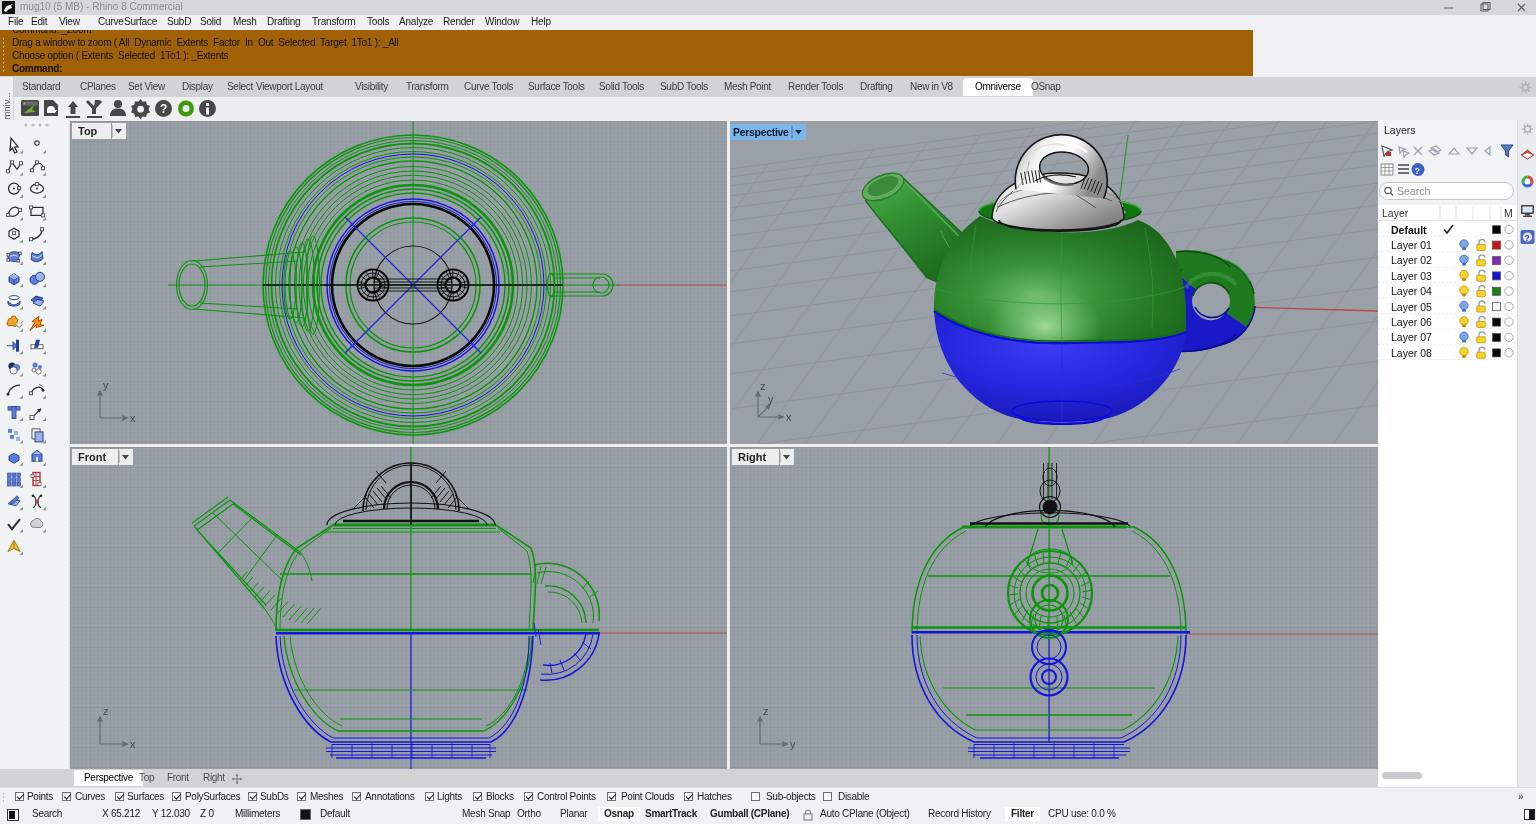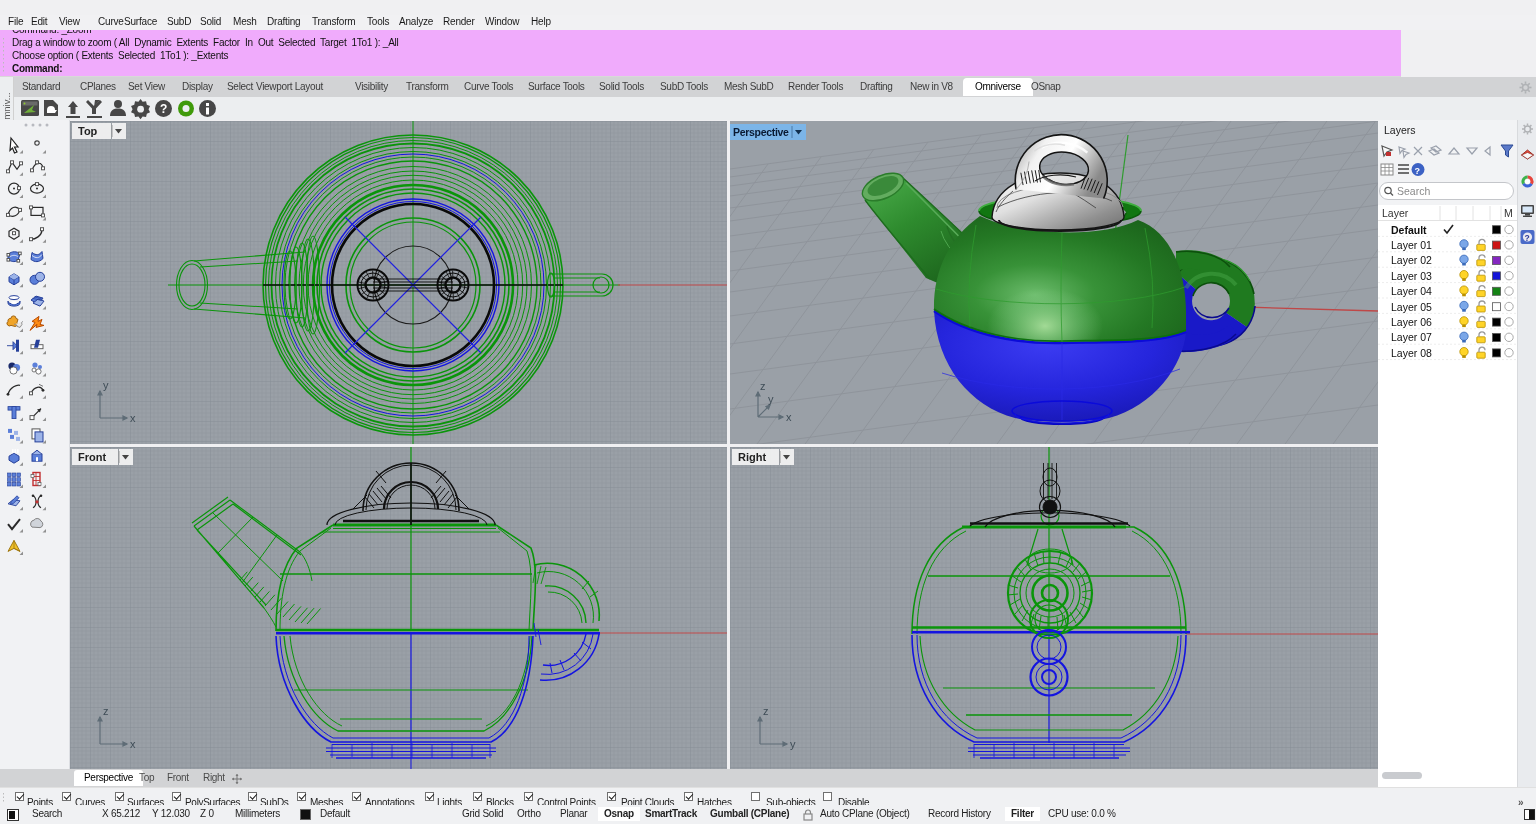--- a/index.html
+++ b/index.html
@@ -6,21 +6,21 @@
 html,body { width:1536px; height:824px; overflow:hidden; font-family:"Liberation Sans", sans-serif; }
 #app { position:absolute; left:0; top:0; width:1536px; height:824px; background:#f0f0f2; }
 .abs { position:absolute; }
 
 #titlebar { left:0; top:0; width:1536px; height:15px; background:#d6d7d9; }
 #titlebar .ttext { position:absolute; left:20px; top:1px; font-size:10px; color:#8b8d90; }
 
 #menubar { left:0; top:15px; width:1536px; height:15px; background:#f1f1f3; font-size:10px; letter-spacing:-0.2px; color:#1a1a1a; }
 #menubar span { position:absolute; top:1px; }
 
-#cmdarea { left:0; top:30px; width:1401px; height:47px; background:#f0abfc; border-bottom:1px solid #d8d8d8; overflow:hidden; font-size:10px; letter-spacing:-0.25px; color:#111; }
+#cmdarea { left:0; top:30px; width:1253px; height:47px; background:#a16207; border-bottom:1px solid #d8d8d8; overflow:hidden; font-size:10px; letter-spacing:-0.25px; color:#111; }
 #cmdarea .cl { position:absolute; left:12px; white-space:pre; }
 
 #tabrow { left:0; top:77px; width:1536px; height:20px; background:#d2d3d5; font-size:10px; letter-spacing:-0.3px; color:#3c3c3c; }
 #tabrow span { position:absolute; top:4px; }
 #tabrow .active { background:#ffffff; border-radius:4px 4px 0 0; padding:3px 12px 4px 12px; top:1px; color:#000; }
 
 #toolrow { left:0; top:97px; width:1536px; height:23px; background:#eceef0; }
 
 #leftcol { left:0; top:77px; width:14px; height:56px; background:#eceef0; border-right:1px solid #d0d0d0;}
 #leftcol .v { position:absolute; left:1px; top:50px; width:50px; transform-origin:0 0; transform:rotate(-90deg); font-size:9.5px; color:#555; white-space:nowrap; }
@@ -37,29 +37,42 @@
 #layers { left:1378px; top:120px; width:139px; height:667px; background:#f2f3f5; font-size:11px; }
 #rightstrip { left:1517px; top:120px; width:19px; height:667px; background:#e9ebee; border-left:1px solid #d8dadd; }
 
 #vptabs { left:0; top:769px; width:1378px; height:18px; background:#d2d3d5; font-size:10px; letter-spacing:-0.3px; color:#4a4a4a; }
 #vptabs span { position:absolute; top:3px; }
 #vptabs .active { background:#ffffff; border-radius:3px 3px 0 0; padding:2px 10px 3px 10px; top:1px; color:#000; }
 
 #checkrow { left:0; top:787px; width:1536px; height:18px; background:#f0f1f3; font-size:10px; letter-spacing:-0.3px; color:#222; border-top:1px solid #e0e0e0;}
 .cb { position:absolute; top:4px; width:9px; height:9px; background:#fff; border:1px solid #707070; }
 .cb.chk::after { content:""; position:absolute; left:0.5px; top:0.5px; width:5.5px; height:3px; border-left:1.6px solid #1a1a1a; border-bottom:1.6px solid #1a1a1a; transform:rotate(-48deg); }
-#checkrow span { position:absolute; top:9px; }
+#checkrow span { position:absolute; top:3px; }
 
 #statusbar { left:0; top:805px; width:1536px; height:19px; background:#f0f1f3; font-size:10px; letter-spacing:-0.25px; color:#222; }
 #statusbar span { position:absolute; top:3px; }
 #statusbar .hl { background:#ffffff; font-weight:bold; padding:1px 6px 2px 6px; top:2px;}
 </style>
 </head>
 <body>
 <div id="app">
+  <div id="titlebar" class="abs">
+    <svg class="abs" style="left:2px;top:1px" width="13" height="13">
+        <rect width="13" height="13" fill="#111"></rect>
+        <path d="M2 10 C3 6 5 4 8 4 L11 3 9 5 10 7 7 8 4 11 Z" fill="#fff"></path>
+      </svg>
+    <span class="ttext">mug10 (5 MB) - Rhino 8 Commercial</span>
+    <svg class="abs" style="right:6px;top:0" width="100" height="15">
+      <line x1="14" y1="8" x2="23" y2="8" stroke="#5a5c5e" stroke-width="1"></line>
+      <rect x="51" y="4" width="7" height="7" fill="none" stroke="#5a5c5e"></rect>
+      <rect x="53" y="2.5" width="7" height="7" fill="none" stroke="#5a5c5e"></rect>
+      <path d="M88 4 L95 11 M95 4 L88 11" stroke="#5a5c5e" stroke-width="1.1"></path>
+    </svg>
+  </div>
   <div id="menubar" class="abs">
     <span style="left:8px">File</span>
       <span style="left:31px">Edit</span>
       <span style="left:59px">View</span>
       <span style="left:98px">Curve</span>
       <span style="left:124px">Surface</span>
       <span style="left:167px">SubD</span>
       <span style="left:200px">Solid</span>
       <span style="left:233px">Mesh</span>
       <span style="left:267px">Drafting</span>
@@ -91,21 +104,21 @@
       <span style="left:128px">Set View</span>
       <span style="left:182px">Display</span>
       <span style="left:227px">Select</span>
       <span style="left:256px">Viewport Layout</span>
       <span style="left:355px">Visibility</span>
       <span style="left:406px">Transform</span>
       <span style="left:464px">Curve Tools</span>
       <span style="left:528px">Surface Tools</span>
       <span style="left:599px">Solid Tools</span>
       <span style="left:660px">SubD Tools</span>
-      <span style="left:724px">Mesh SubD</span>
+      <span style="left:724px">Mesh Point</span>
       <span style="left:788px">Render Tools</span>
       <span style="left:860px">Drafting</span>
       <span style="left:910px">New in V8</span>
       <span class="active" style="left:963px">Omniverse</span>
       <span style="left:1031px">OSnap</span>
     <svg class="abs" style="left:1519px;top:4px" width="13" height="13">
         <circle cx="6.5" cy="6.5" r="3" fill="none" stroke="#b0b2b5" stroke-width="1.6"></circle>
         <g stroke="#b0b2b5" stroke-width="1.6">
           <line x1="6.5" y1="0.5" x2="6.5" y2="2.8"></line>
           <line x1="6.5" y1="10.2" x2="6.5" y2="12.5"></line>
@@ -1069,21 +1082,21 @@
       </svg>
     <span style="left:32px">Search</span>
     <span style="left:102px">X 65.212</span>
       <span style="left:152px">Y 12.030</span>
       <span style="left:200px">Z 0</span>
     <span style="left:235px">Millimeters</span>
     <svg class="abs" style="left:300px;top:4px" width="11" height="11">
         <rect x="0.5" y="0.5" width="10" height="10" fill="#111" stroke="#666"></rect>
       </svg>
     <span style="left:320px">Default</span>
-    <span style="left:462px">Grid Solid</span>
+    <span style="left:462px">Mesh Snap</span>
     <span style="left:517px">Ortho</span>
     <span style="left:560px">Planar</span>
     <span class="hl" style="left:598px">Osnap</span>
     <span style="left:645px;font-weight:bold">SmartTrack</span>
     <span style="left:710px;font-weight:bold">Gumball (CPlane)</span>
     <svg class="abs" style="left:803px;top:4px" width="10" height="12">
         <rect x="1" y="5" width="8" height="6" fill="none" stroke="#888" stroke-width="1.2"></rect>
         <path d="M2.5 5 V3.5 A2.5 2.5 0 0 1 7.5 3.5 V5" fill="none" stroke="#888" stroke-width="1.2"></path>
       </svg>
     <span style="left:820px">Auto CPlane (Object)</span>

